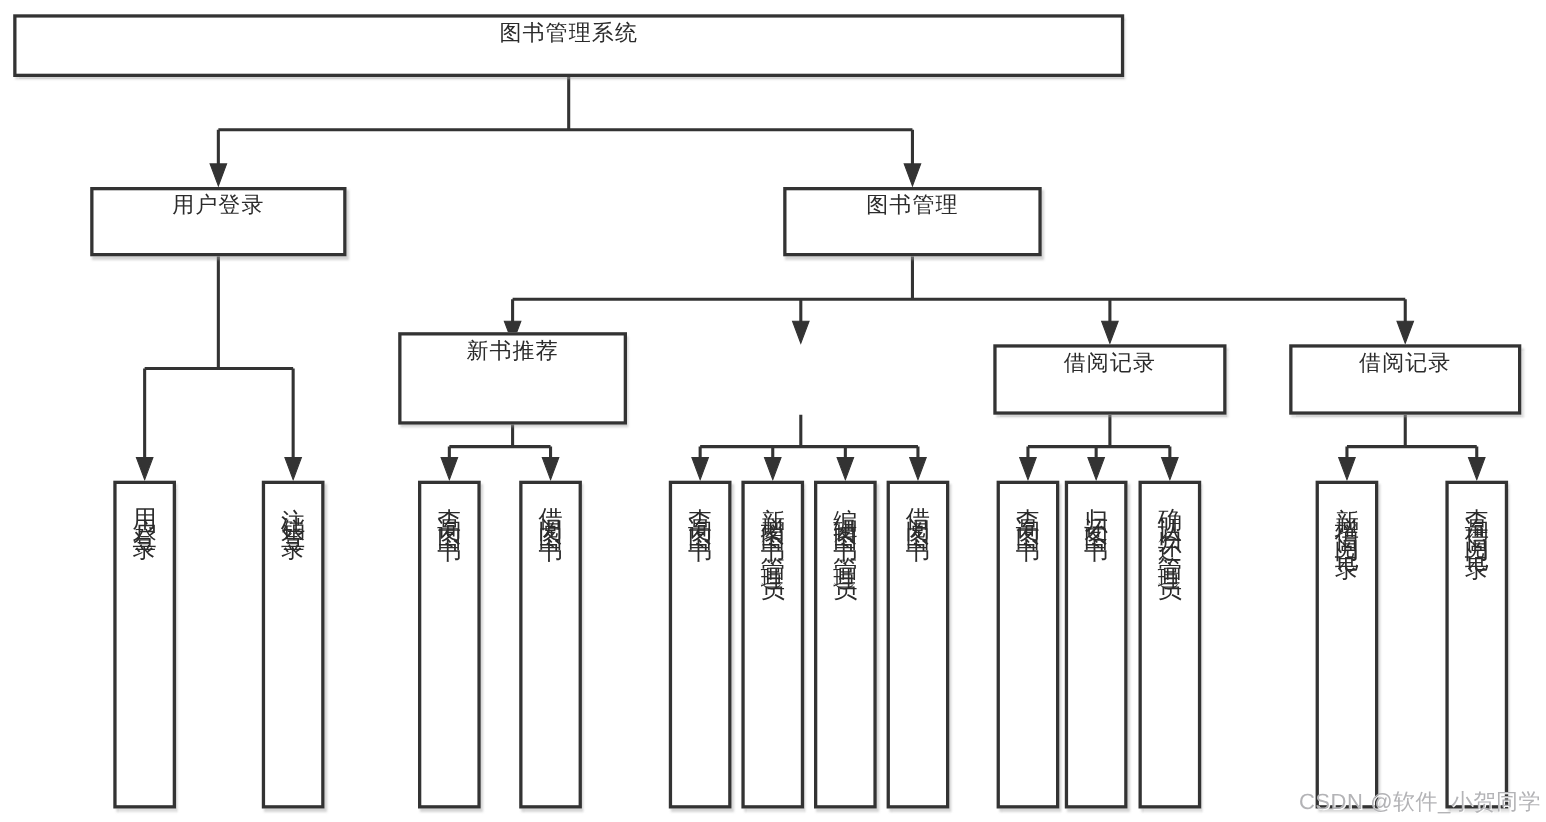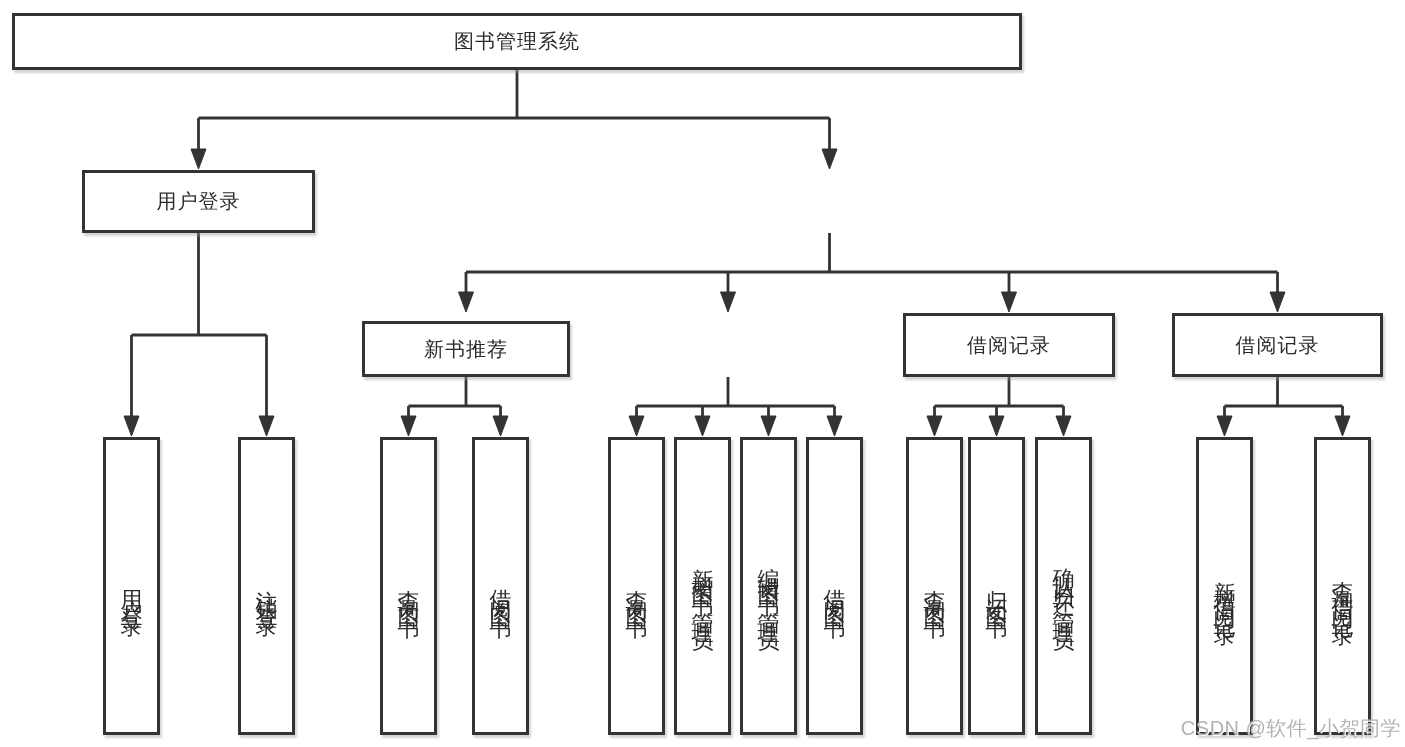--- a/index.html
+++ b/index.html
@@ -11,21 +11,21 @@
     overflow:hidden;
   }
   .wires{position:absolute;left:0;top:0;width:1405px;height:747px;}
   .wires path{stroke:#333333;stroke-width:2.8;fill:none;}
   .wires polygon{fill:#333333;stroke:#333333;stroke-width:1;}
   .box{
     position:absolute;
     background:#ffffff;
     border:3px solid #333333;
     box-shadow:2px 3px 2px rgba(160,160,160,0.45);
-    display:flex;align-items:center;justify-content:center;
+    display:flex;align-items:flex-start;justify-content:center;
     color:#2b2b2b;
     box-sizing:border-box;
   }
   .h span{font-size:20px;letter-spacing:1px;white-space:nowrap;}
   .leaf span{
     writing-mode:vertical-rl;
     font-size:22px;
     letter-spacing:9px;
     line-height:1;
     transform:translateY(4px);
@@ -91,22 +91,25 @@
     </g>
   </svg>
 
   <div class="box h" style="left:12px;top:13px;width:1010px;height:57px">
     <span>图书管理系统</span>
   </div>
 
   <div class="box h" style="left:82px;top:170px;width:233px;height:63px">
     <span>用户登录</span>
   </div>
+  <div class="box h" style="left:712px;top:170px;width:235px;height:63px">
+    <span>图书管理</span>
+  </div>
 
-  <div class="box h" style="left:362px;top:321px;width:208px;height:56px">
+  <div class="box h" style="left:362px;top:302px;width:208px;height:84px">
     <span>新书推荐</span>
   </div>
   <div class="box h" style="left:903px;top:313px;width:212px;height:64px">
     <span>借阅记录</span>
   </div>
   <div class="box h" style="left:1172px;top:313px;width:211px;height:64px">
     <span>借阅记录</span>
   </div>
 
   <div class="box leaf" style="left:103px;top:437px;width:57px;height:298px">

